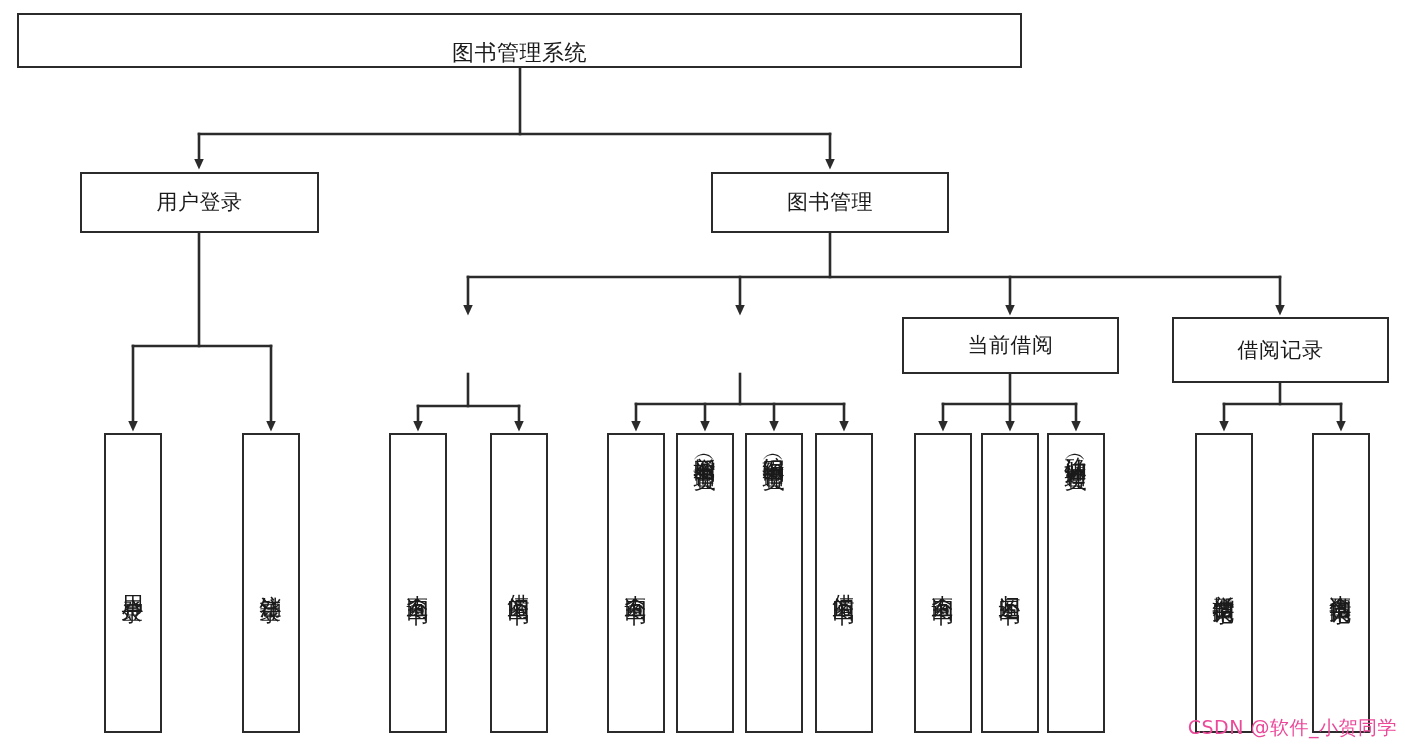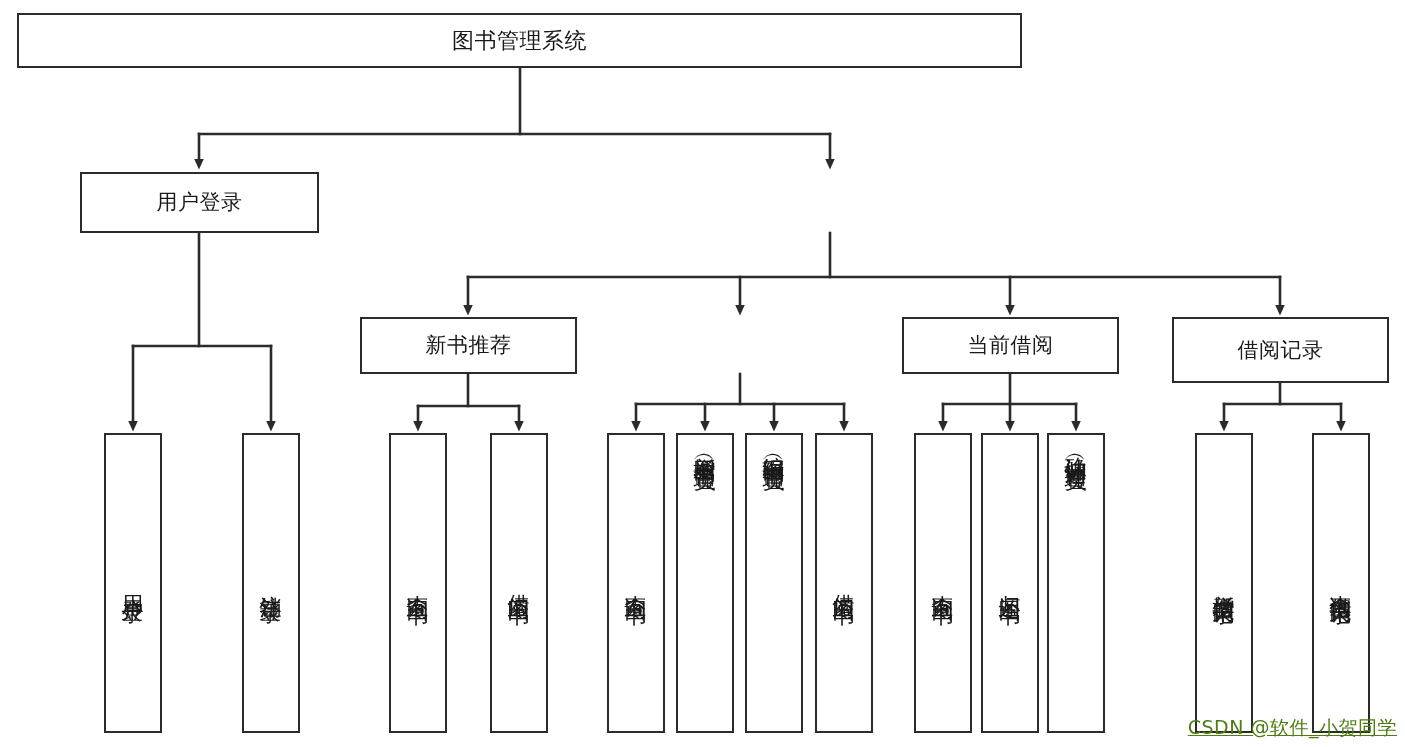--- a/index.html
+++ b/index.html
@@ -68,24 +68,23 @@
     letter-spacing: 2px;
   }
   .node.v.topalign {
     align-items: flex-start;
   }
   #watermark {
     position: absolute;
     right: 8px;
     bottom: 6px;
     font-size: 19px;
-    color: #4d7c0f;
+    color: #ec4899;
     letter-spacing: 0.5px;
     user-select: none;
-    text-decoration: underline;
   }
 </style>
 </head>
 <body>
 
 <div id="diagram-root">
 
   <svg id="edges-layer" viewBox="0 0 1405 747" width="1405" height="747" xmlns="http://www.w3.org/2000/svg">
     <defs>
       <marker id="arrowhead" markerWidth="12" markerHeight="12" refX="1.5" refY="5" orient="auto" markerUnits="userSpaceOnUse">
@@ -129,31 +128,31 @@
       <path d="M1010,404 L1010,422" marker-end="url(#arrowhead)"></path>
       <path d="M1076,404 L1076,422" marker-end="url(#arrowhead)"></path>
 
       <path d="M1280,374 L1280,404"></path>
       <path d="M1224,404 L1341,404"></path>
       <path d="M1224,404 L1224,422" marker-end="url(#arrowhead)"></path>
       <path d="M1341,404 L1341,422" marker-end="url(#arrowhead)"></path>
     </g>
   </svg>
 
-  <div class="node h h-root" style="left:17px; top:13px; width:1005px; height:55px;">
+  <div class="node h h-root" style="left:17px; top:13px; width:1005px; height:55px;align-items:flex-end;">
     <span class="label">图书管理系统</span>
   </div>
 
   <div class="node h" style="left:80px; top:172px; width:239px; height:61px;">
     <span class="label">用户登录</span>
   </div>
-
-  <div class="node h" style="left:360px; top:317px; width:217px; height:57px;">
-    <span class="label">新书推荐</span>
-  </div>
+  <div class="node h" style="left:711px; top:172px; width:238px; height:61px;">
+    <span class="label">图书管理</span>
+  </div>
+
   <div class="node h" style="left:902px; top:317px; width:217px; height:57px;">
     <span class="label">当前借阅</span>
   </div>
   <div class="node h" style="left:1172px; top:317px; width:217px; height:66px;">
     <span class="label">借阅记录</span>
   </div>
 
   <div class="node v" style="left:104px; top:433px; width:58px; height:300px;">
     <span class="label">用户登录</span>
   </div>

